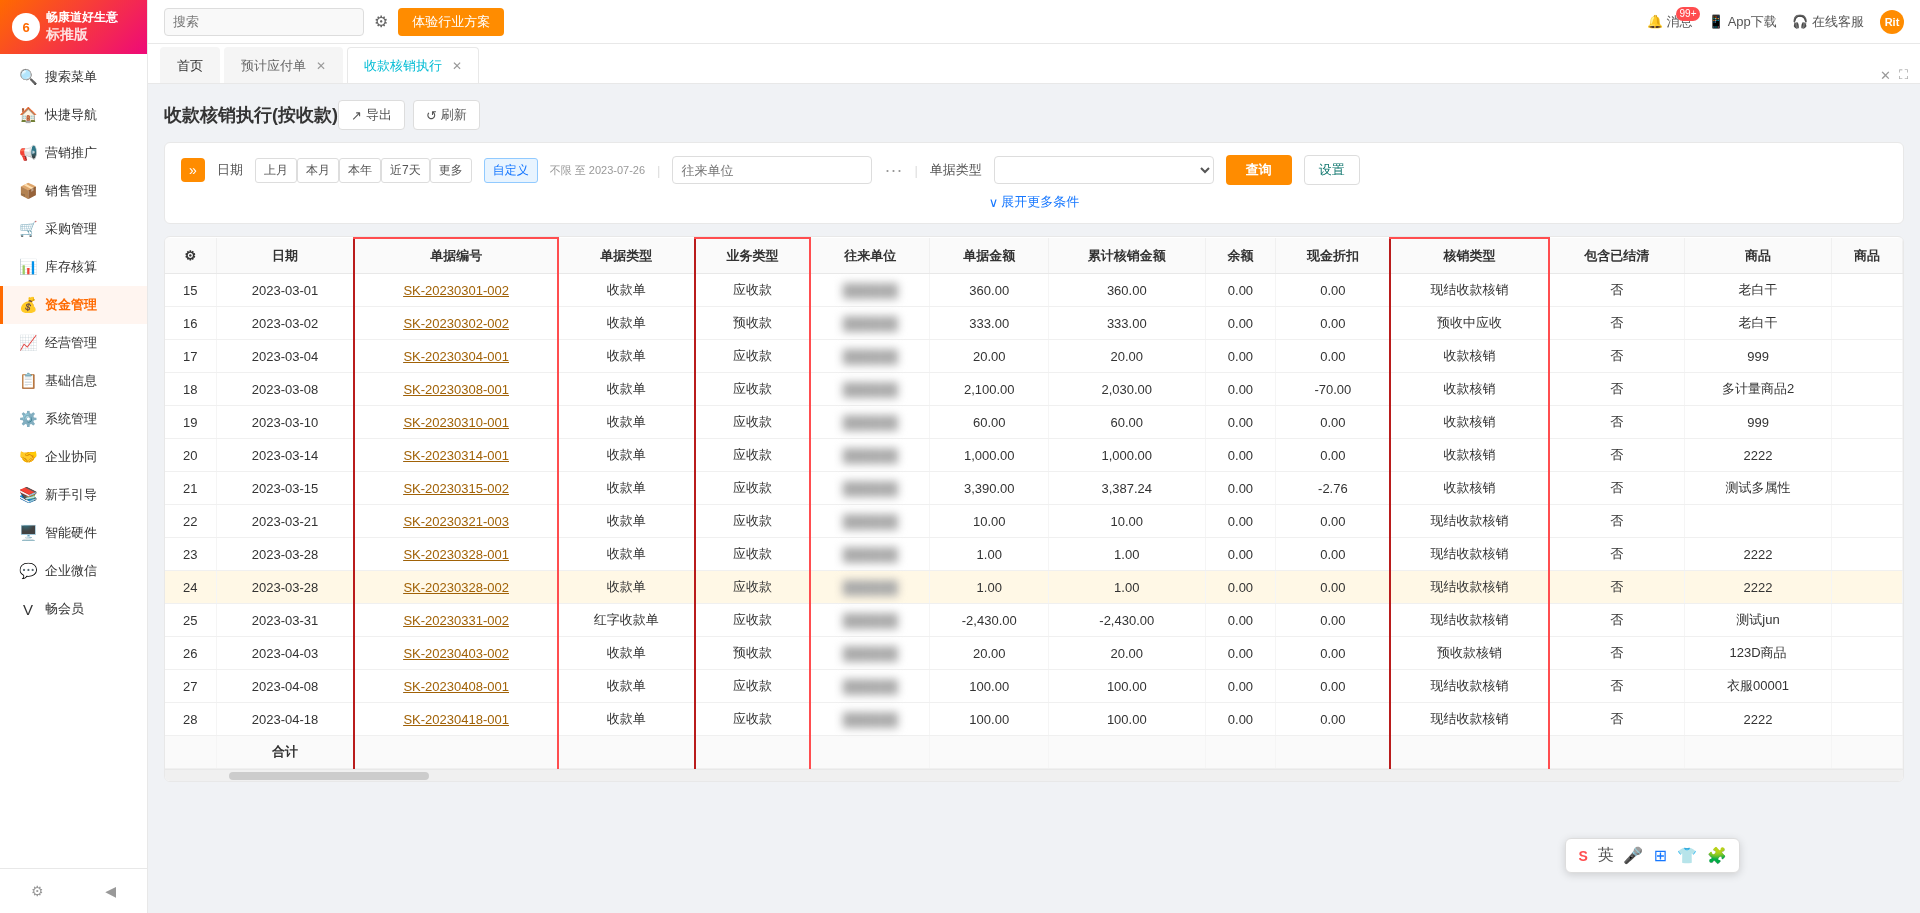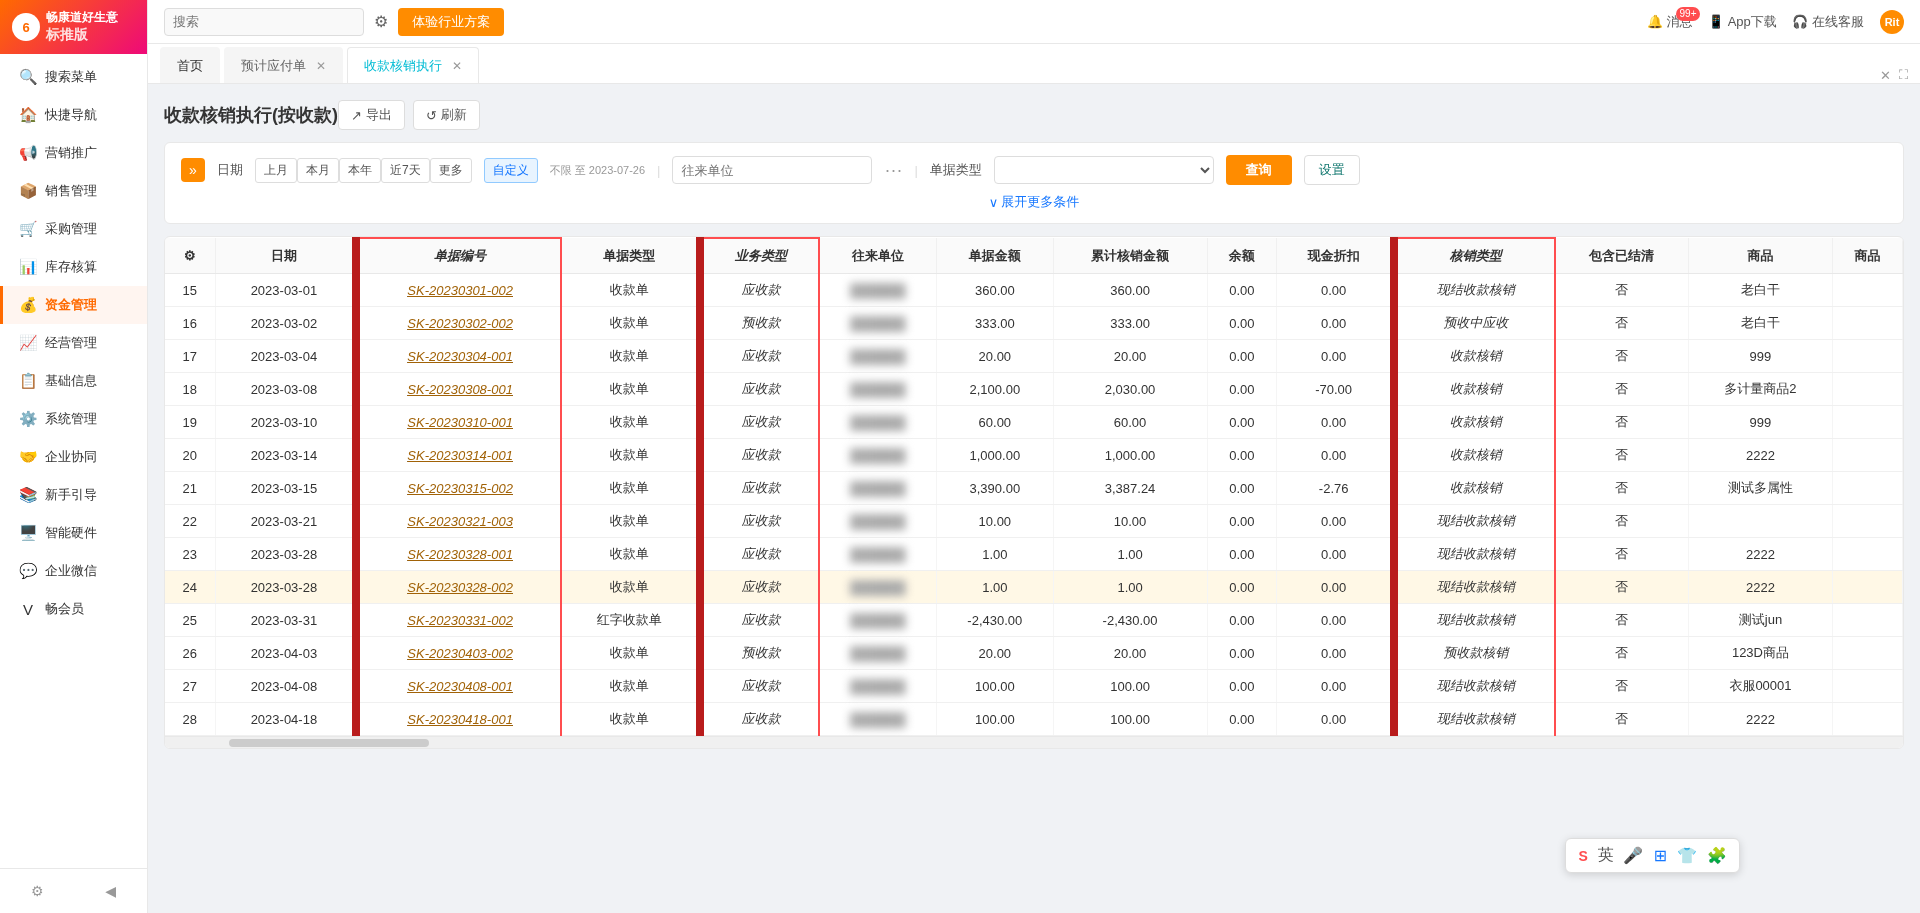--- a/index.html
+++ b/index.html
@@ -220,23 +220,22 @@
       white-space: nowrap;
     }
     .data-table tr.highlighted td { background: #fff8e6; }
     .data-table tr.footer-row td { background: #fafafa; font-weight: 600; }
 
     .link-cell { color: #a16207; cursor: pointer; text-decoration: underline; }
     .neg-val { color: #ff4d4f; }
     .red-val { color: #ff4d4f; }
 
     th.red-border-col, td.red-border-col {
-      border-left: 8px solid #b91c1c;
+      border-left: 2px solid #b91c1c;
       border-right: 2px solid #ff4d4f;
-      font-style: italic;
     }
     th.red-border-col { border-top: 2px solid #ff4d4f; }
 
     
     ::-webkit-scrollbar { width: 6px; height: 6px; }
     ::-webkit-scrollbar-thumb { background: #ccc; border-radius: 3px; }
 
     
     .ime-toolbar {
       position: fixed;
@@ -689,20 +688,36 @@
                 <td><span style="filter:blur(4px);color:#aaa;">██████</span></td>
                 <td>100.00</td>
                 <td>100.00</td>
                 <td>0.00</td>
                 <td>0.00</td>
                 <td class="red-border-col">现结收款核销</td>
                 <td>否</td>
                 <td>2222</td>
                 <td></td>
               </tr>
+              <tr class="footer-row">
+                <td></td>
+                <td>合计</td>
+                <td class="red-border-col"></td>
+                <td></td>
+                <td class="red-border-col"></td>
+                <td></td>
+                <td></td>
+                <td></td>
+                <td></td>
+                <td></td>
+                <td class="red-border-col"></td>
+                <td></td>
+                <td></td>
+                <td></td>
+              </tr>
             </tbody>
         </table>
       </div>
       <div class="horizontal-scroll-bar">
         <div class="scroll-thumb"></div>
       </div>
     </div>
 
   </div>
 </div>

